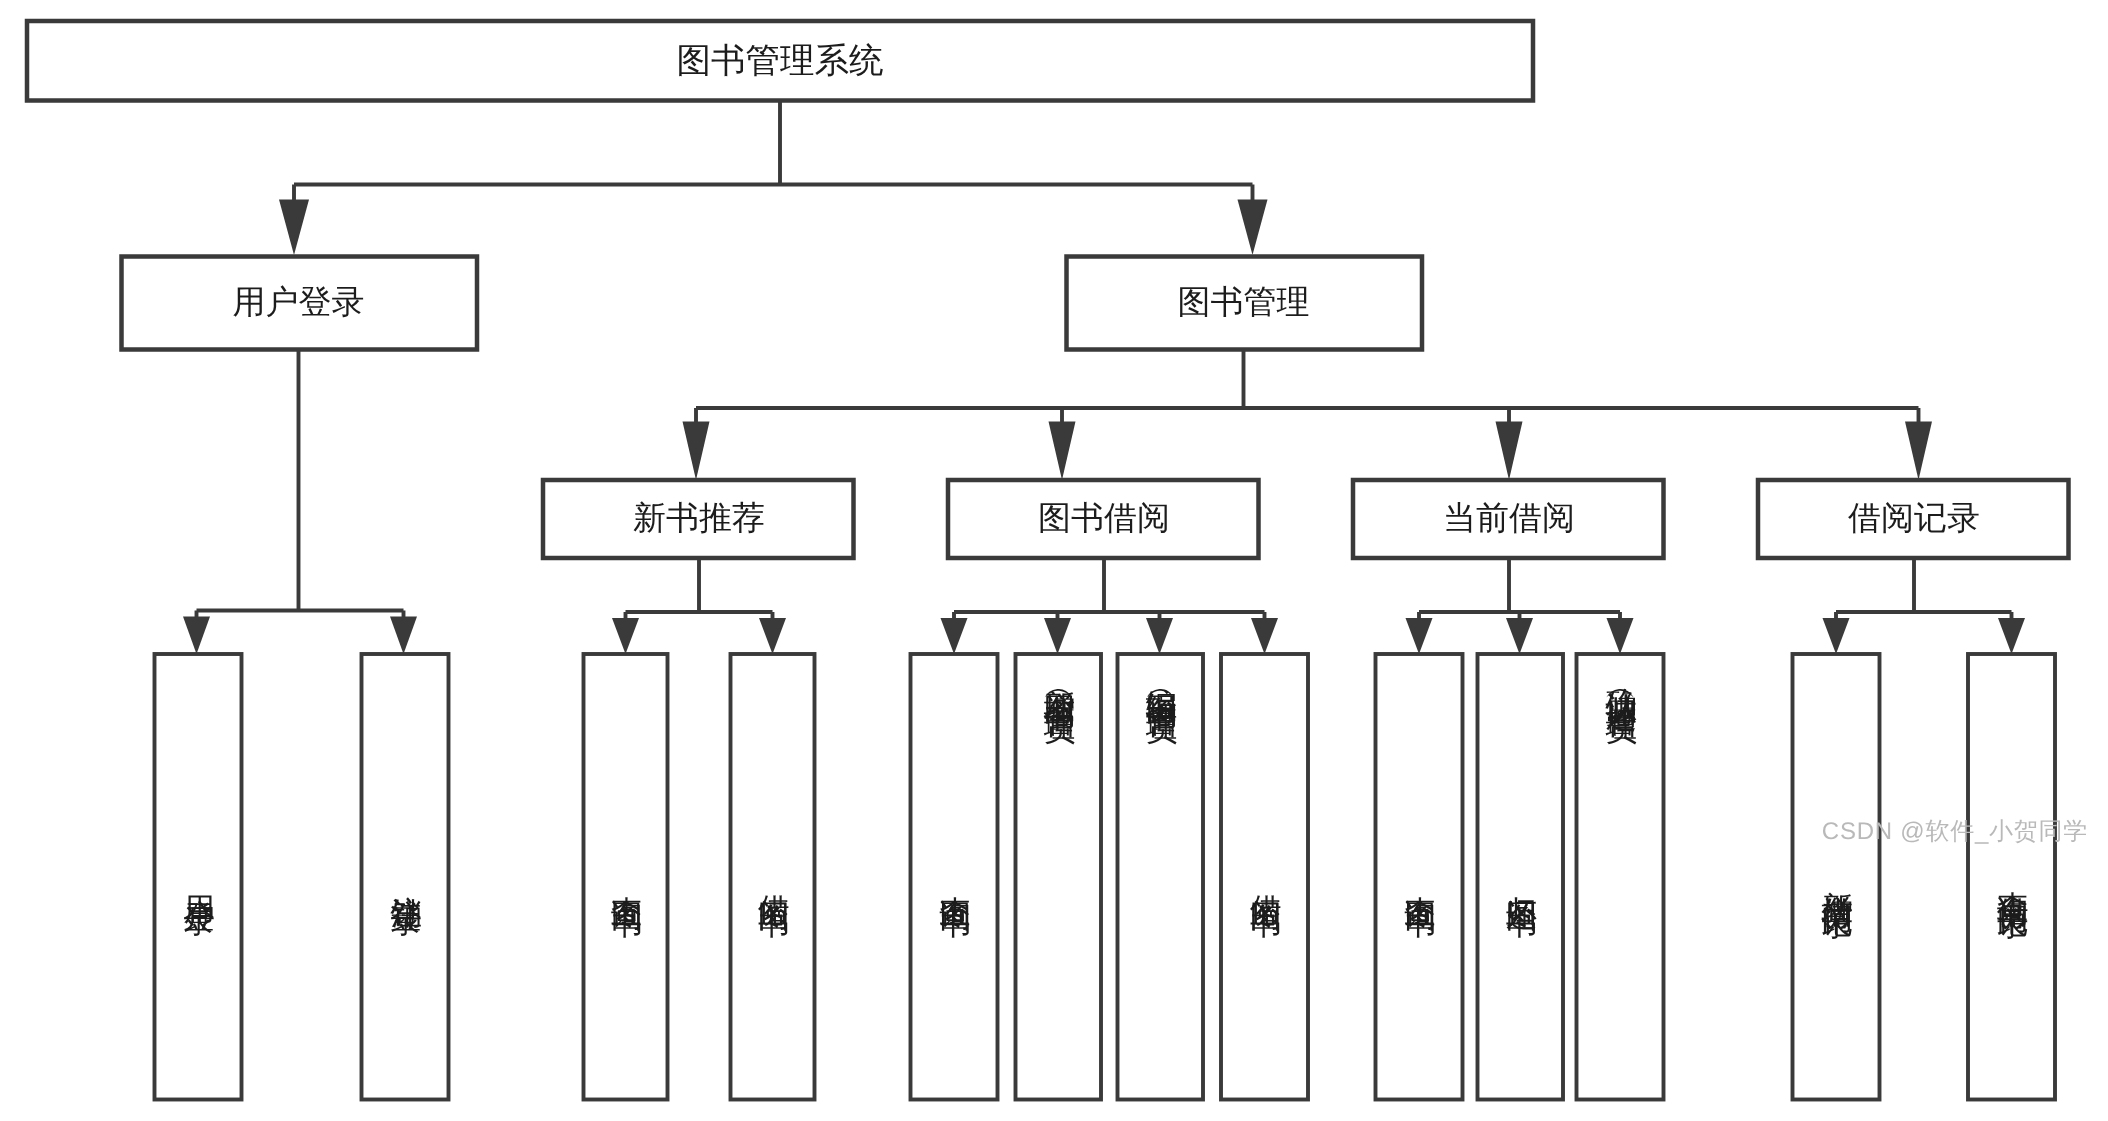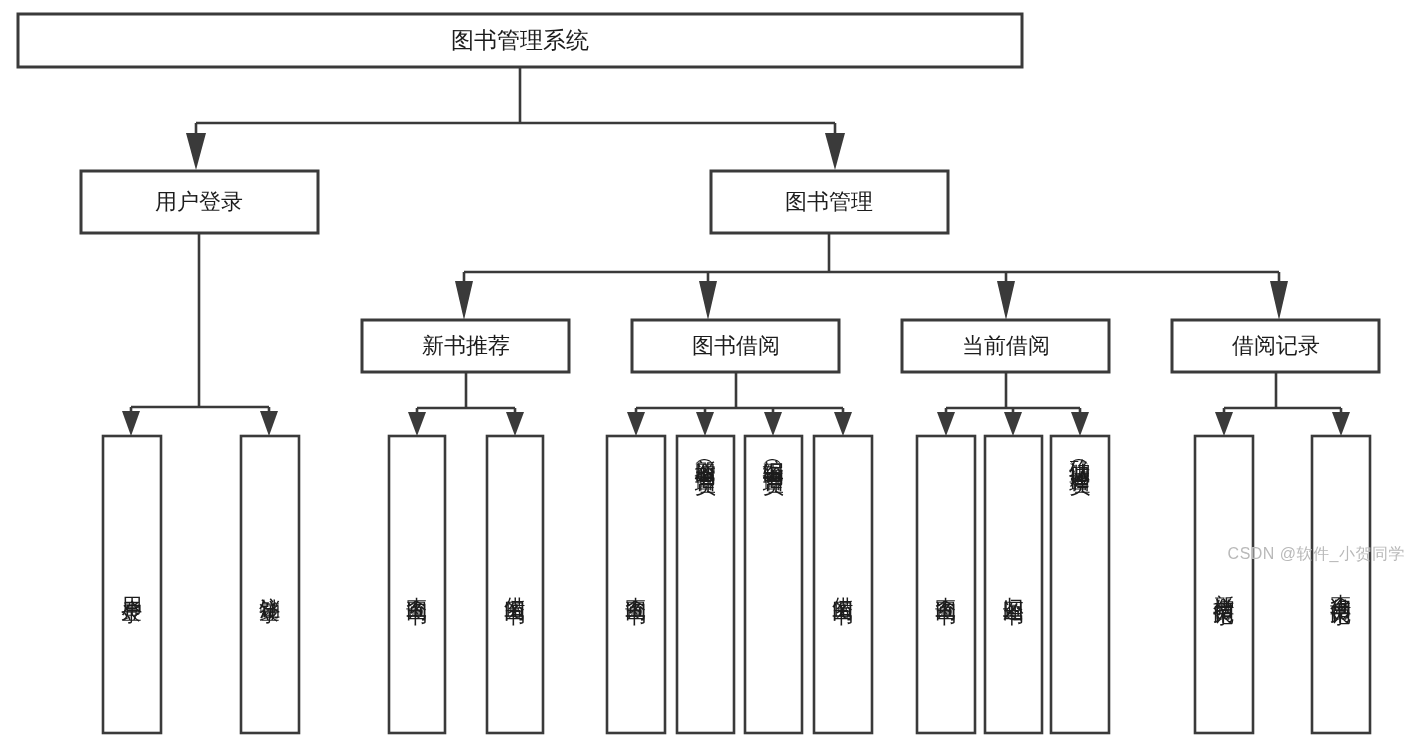--- a/index.html
+++ b/index.html
@@ -68,21 +68,21 @@
     font-family: "Liberation Sans", "DejaVu Sans", sans-serif;
     font-size: 21px;
     line-height: 1.22;
     letter-spacing: 2.5px;
     color: #1c1c1c;
     white-space: nowrap;
     text-align: center;
   }
   .watermark {
     position: absolute;
-    right: 0;
+    right: 13px;
     bottom: 4px;
     font-family: "Liberation Sans", "DejaVu Sans", sans-serif;
     font-size: 16px;
     color: #b9b9b9;
     letter-spacing: 0.5px;
     white-space: nowrap;
   }
 </style>
 </head>
 <body>

